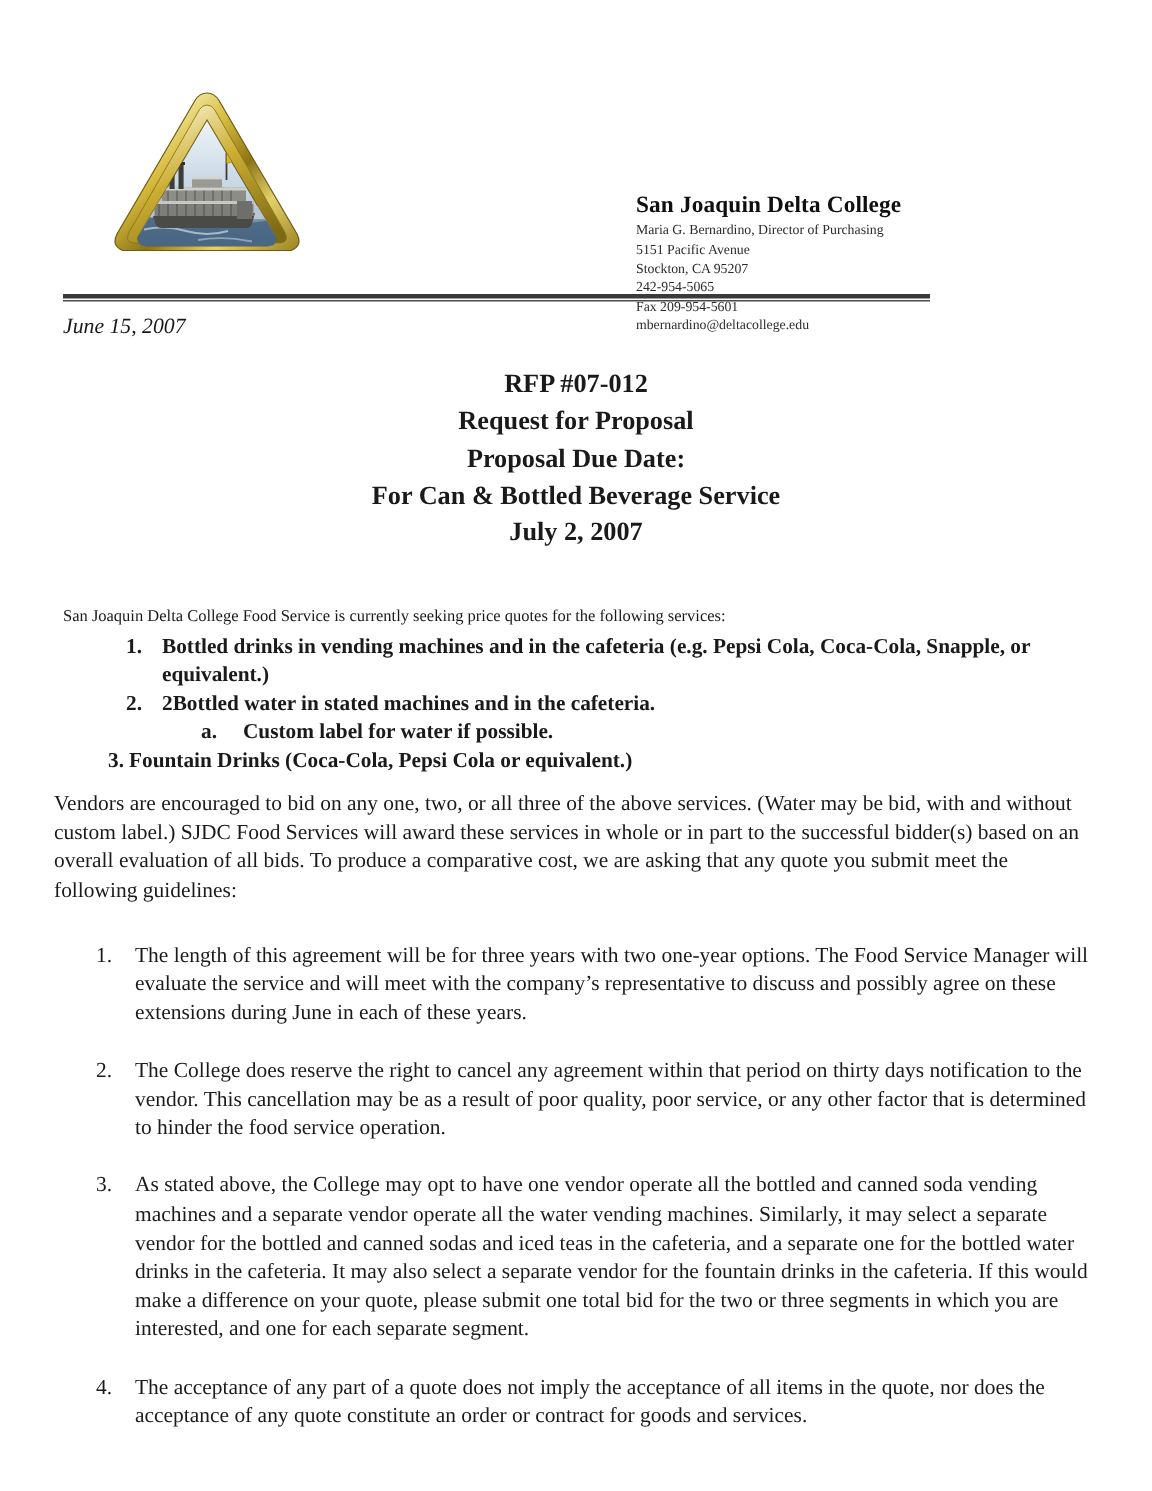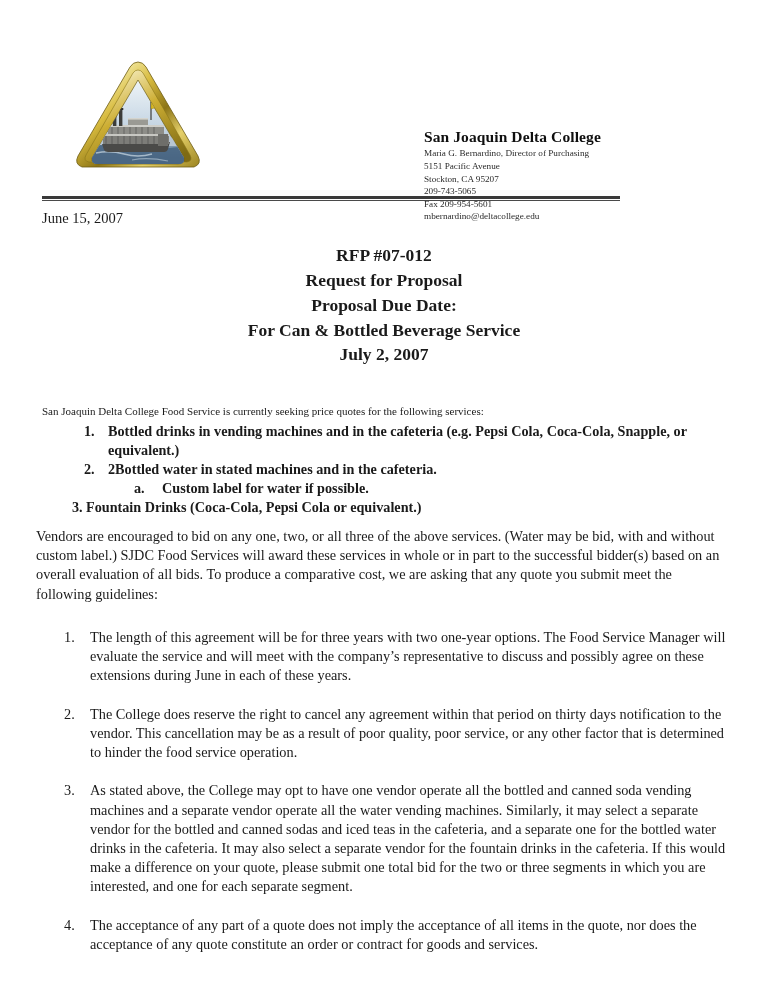--- a/index.html
+++ b/index.html
@@ -83,20 +83,21 @@
     background: #4a4a4a;
   }
 
   
   .date-line {
     position: absolute;
     left: 42px;
     top: 210px;
     font-size: 14.5px;
     line-height: 1.2;
+    font-style: italic;
   }
 
   
   .title-block {
     position: absolute;
     left: 42px;
     top: 243px;
     width: 684px;
     text-align: center;
     font-weight: bold;
@@ -277,21 +278,21 @@
           <rect x="86" y="80" width="10" height="12" fill="#6e6e6a"></rect>
         </g>
       </svg>
     </div>
 
     <div class="org-block">
       <div class="org-name">San Joaquin Delta College</div>
       <div class="org-line">Maria G. Bernardino, Director of Purchasing</div>
       <div class="org-line">5151 Pacific Avenue</div>
       <div class="org-line">Stockton, CA 95207</div>
-      <div class="org-line">209-743-5065</div>
+      <div class="org-line">242-954-5065</div>
       <div class="org-line">Fax 209-954-5601</div>
       <div class="org-line">mbernardino@deltacollege.edu</div>
     </div>
   </div>
 
   <div class="rule">
     <div class="thick"></div>
     <div class="thin"></div>
   </div>
 

